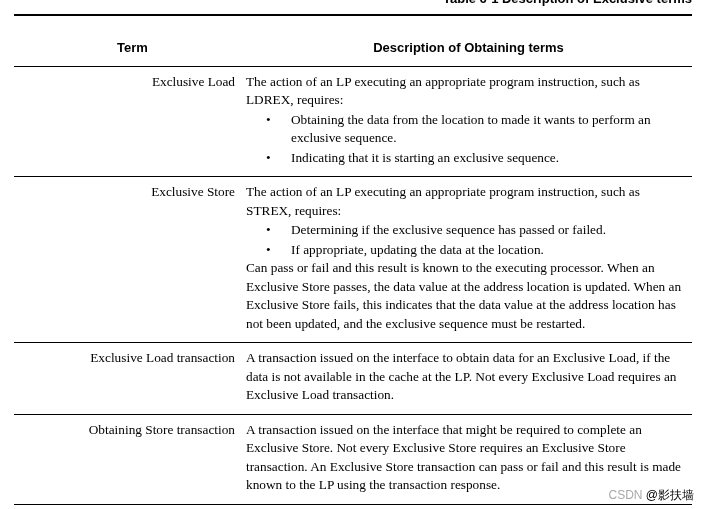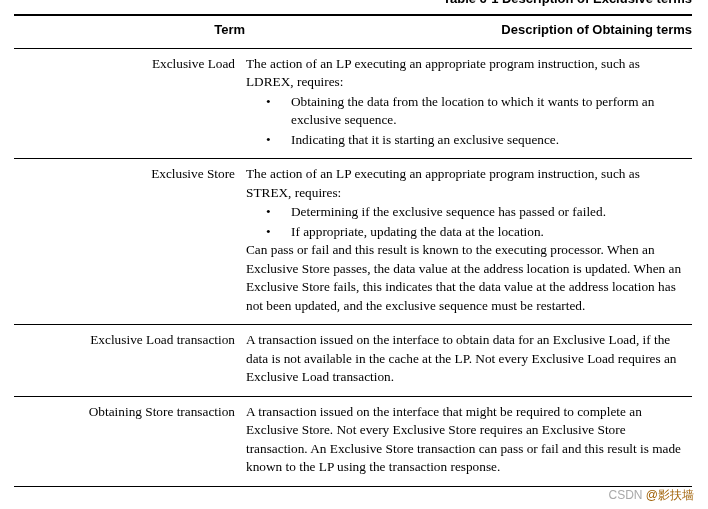--- a/index.html
+++ b/index.html
@@ -33,23 +33,23 @@
     width: 678px;
     border-collapse: collapse;
     border-top: 2px solid #000000;
     font-size: 13.3px;
     line-height: 18.5px;
   }
   .terms-table th {
     font-family: "Liberation Sans", sans-serif;
     font-weight: bold;
     font-size: 13px;
-    text-align: right;
+    text-align: center;
     vertical-align: bottom;
-    padding: 5px 0 8px 0;
+    padding: 23px 0 8px 0;
     border-bottom: 1px solid #000000;
   }
   .terms-table th.term-col { padding-left: 6px; width: 225px; }
   .terms-table td {
     vertical-align: top;
     padding-top: 6px;
     padding-bottom: 9px;
     border-bottom: 1px solid #000000;
   }
   .term-cell { padding-left: 6px; padding-right: 10px; text-align: right; }
@@ -67,21 +67,21 @@
   }
   .watermark {
     position: absolute;
     right: 14px;
     bottom: 5px;
     font-family: "Liberation Sans", sans-serif;
     font-size: 12px;
     color: #a9a9a9;
   }
   .watermark .wm-handle {
-    color: #a16207;
+    color: #000000;
   }
 </style>
 </head>
 <body>
 
 <div class="page">
 
   <div class="caption">Table 6-1 Description of Exclusive terms</div>
 
   <table class="terms-table">
@@ -92,21 +92,21 @@
       </tr>
     </thead>
     <tbody>
 
       <tr>
         <td class="term-cell">Exclusive Load</td>
         <td class="desc-cell">
           <p>The action of an LP executing an appropriate program instruction, such as LDREX, requires:</p>
           <div class="bullet">
             <span class="bullet-glyph">•</span>
-            <span>Obtaining the data from the location to which it wants to perform an exclusive sequence.</span>
+            <span>Obtaining the data from the location to made it wants to perform an exclusive sequence.</span>
           </div>
           <div class="bullet">
             <span class="bullet-glyph">•</span>
             <span>Indicating that it is starting an exclusive sequence.</span>
           </div>
         </td>
       </tr>
 
       <tr>
         <td class="term-cell">Exclusive Store</td>

